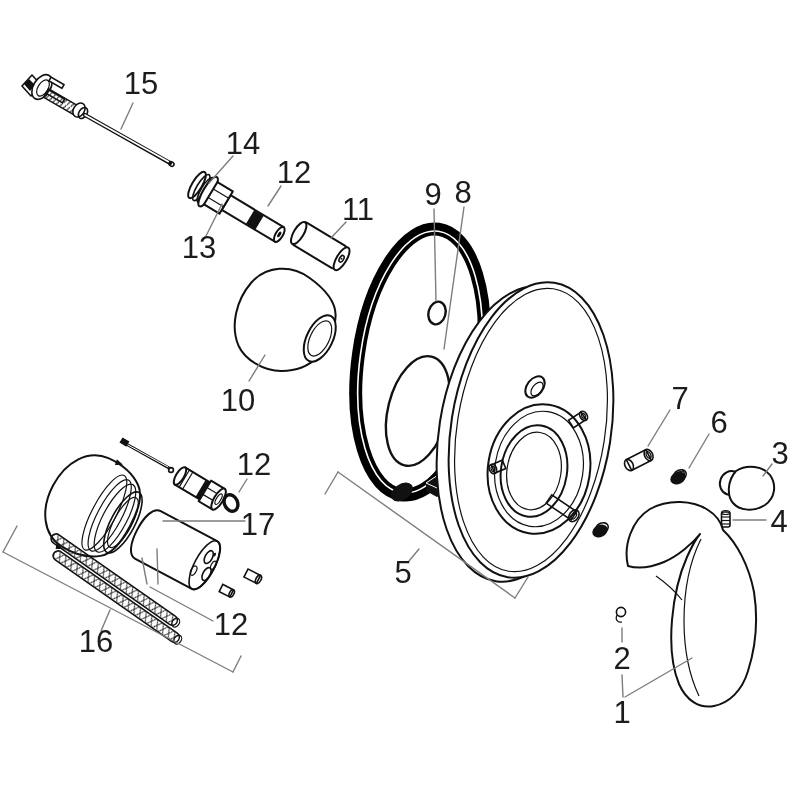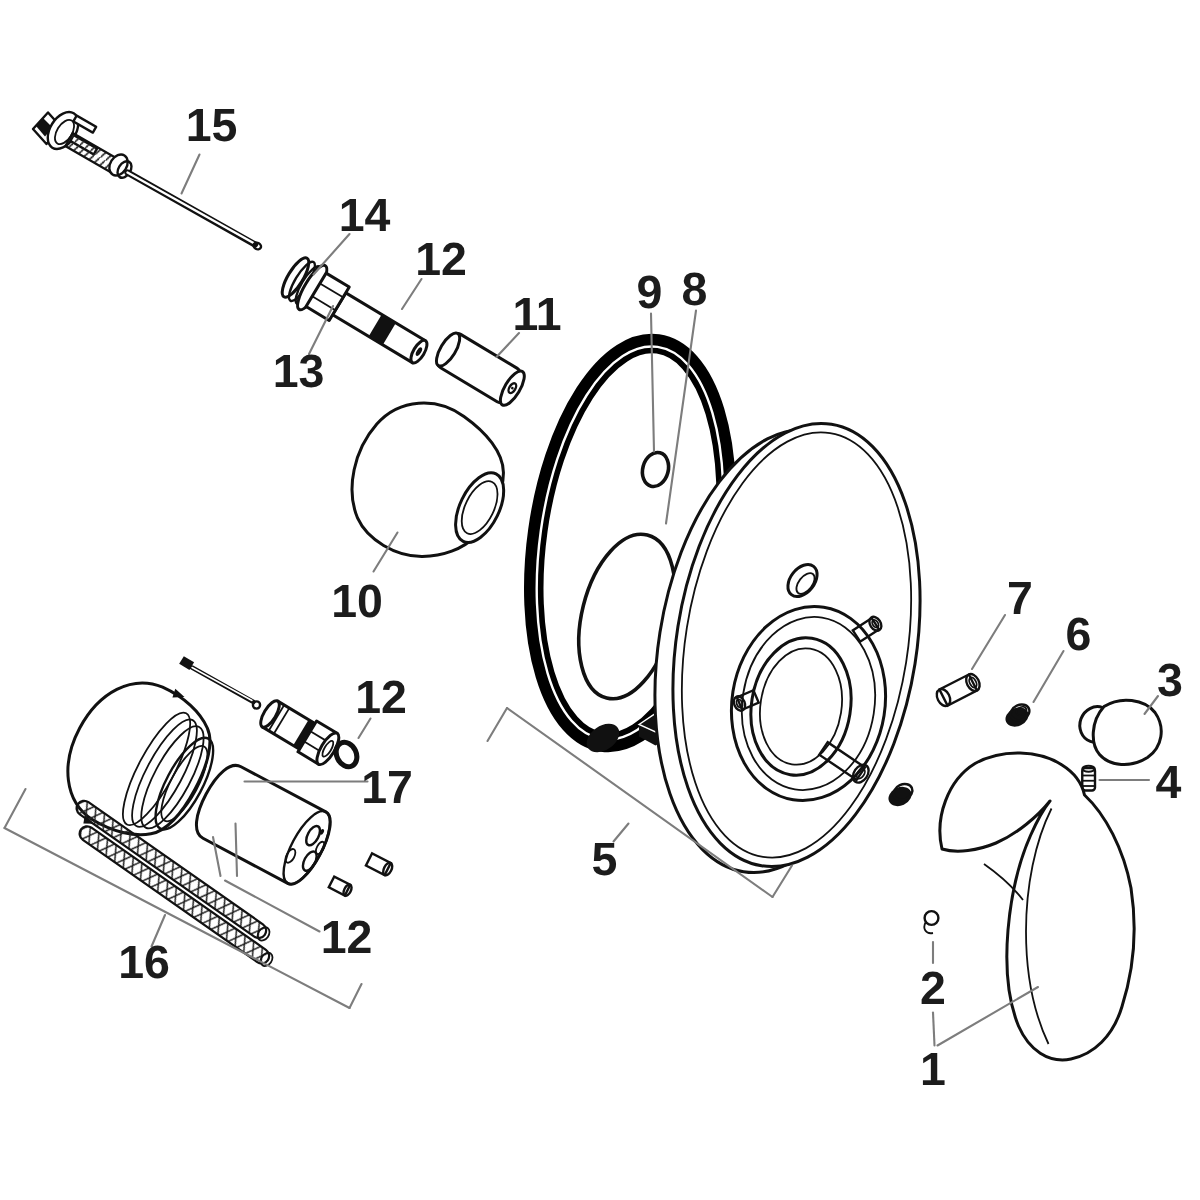--- a/index.html
+++ b/index.html
@@ -1,16 +1,16 @@
 <!DOCTYPE html>
 <html><head>
 <meta charset="utf-8">
 <style>
   html,body{margin:0;padding:0;background:#ffffff;}
-  .stage{width:800px;height:800px;background:#ffffff;position:relative;overflow:hidden;font-weight:bold;}
+  .stage{width:800px;height:800px;background:#ffffff;position:relative;overflow:hidden;}
   svg{display:block;}
   text.plbl{
     font-family:"Liberation Sans", sans-serif;
     font-size:31px;
     fill:#1c1c1c;
     text-anchor:middle;
   }
   .ol{fill:#ffffff;stroke:#111111;stroke-width:2;stroke-linejoin:round;stroke-linecap:round;}
   .ol15{fill:#ffffff;stroke:#111111;stroke-width:1.6;stroke-linejoin:round;}
   .thin{fill:none;stroke:#111111;stroke-width:1.2;}

